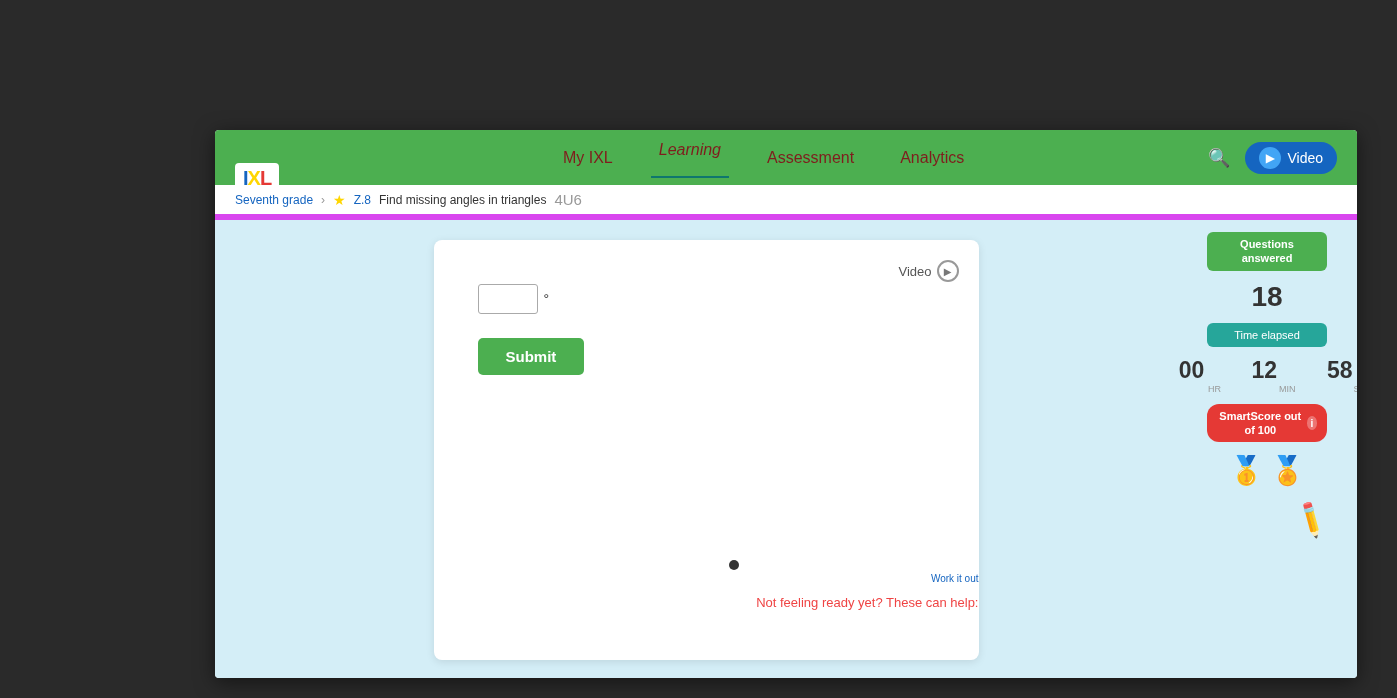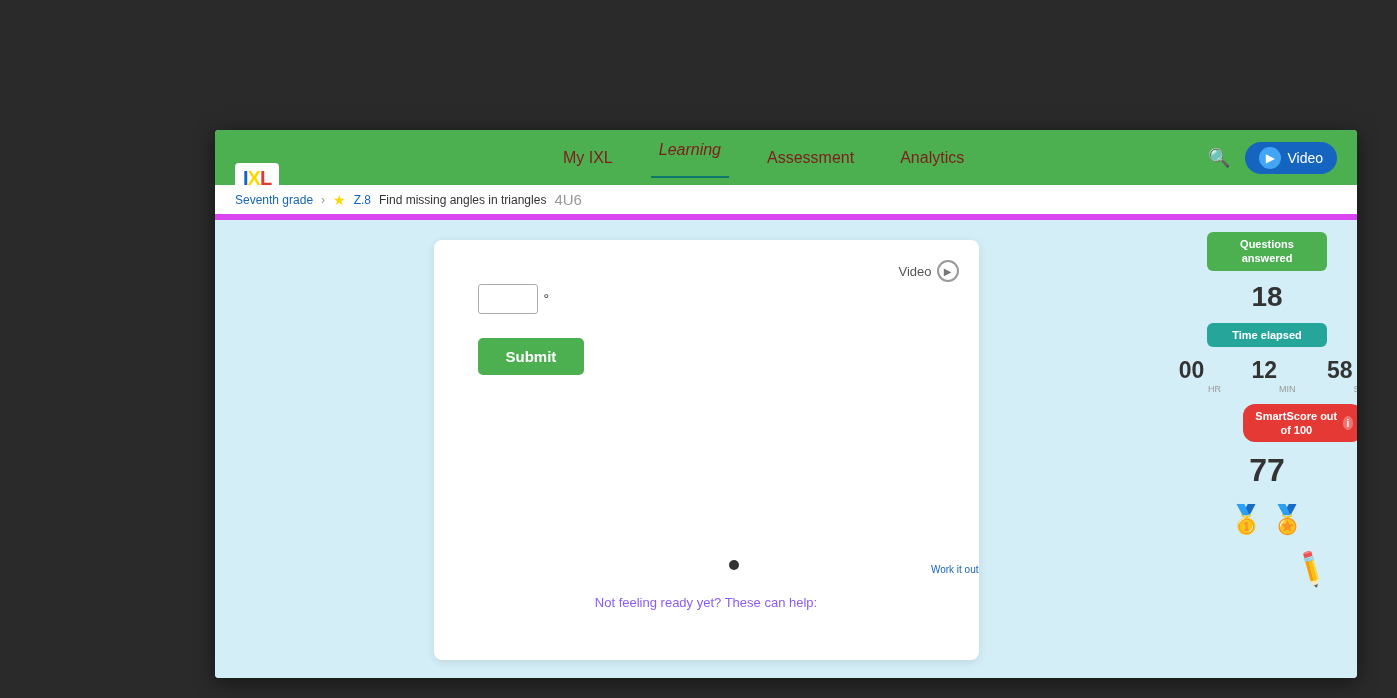--- a/index.html
+++ b/index.html
@@ -247,24 +247,24 @@
     }
 
     .work-it-out {
       text-align: right;
       margin-top: 40px;
       color: #1565c0;
       font-size: 10px;
     }
 
     .not-feeling-ready {
-      text-align: center;
-      color: #8b5cf6;
+      text-align: right;
+      color: #ef4444;
       font-size: 13px;
-      margin-top: 20px;
+      margin-top: 11px;
     }
 
     .cursor-dot {
       position: absolute;
       width: 10px;
       height: 10px;
       background: #333;
       border-radius: 50%;
       top: 320px;
       right: 240px;
@@ -282,21 +282,21 @@
     }
 
     .stat-box {
       background: #26a69a;
       color: white;
       border-radius: 6px;
       text-align: center;
       padding: 5px 0;
       width: 120px;
       font-size: 11px;
-      font-weight: 700;
+      font-weight: 400;
       line-height: 1.3;
     }
 
     .stat-number {
       font-size: 28px;
       font-weight: 700;
       color: #333;
       text-align: center;
       width: 120px;
       margin: 2px 0;
@@ -355,21 +355,20 @@
       text-align: center;
       padding: 5px 10px;
       width: 120px;
       font-size: 11px;
       font-weight: 700;
       line-height: 1.3;
       display: flex;
       align-items: center;
       justify-content: center;
       gap: 3px;
-      margin-left: 36px;
     }
 
     .info-circle {
       width: 14px;
       height: 14px;
       border-radius: 50%;
       background: rgba(255,255,255,0.3);
       display: inline-flex;
       align-items: center;
       justify-content: center;
@@ -511,21 +510,20 @@
           <span class="time-value">58</span>
           <span class="time-label">SEC</span>
         </div>
       </div>
 
       <div class="smartscore-box">
         <span>SmartScore
 out of 100</span>
         <span class="info-circle">i</span>
       </div>
-      <div class="smart-score-num">77</div>
 
       <div class="medals-row">
         <span class="medal-gold">🥇</span>
         <span class="medal-blue">🏅</span>
       </div>
 
       <div class="pencil-icon-container">
         <span class="pencil-icon">✏️</span>
       </div>
     </div>

